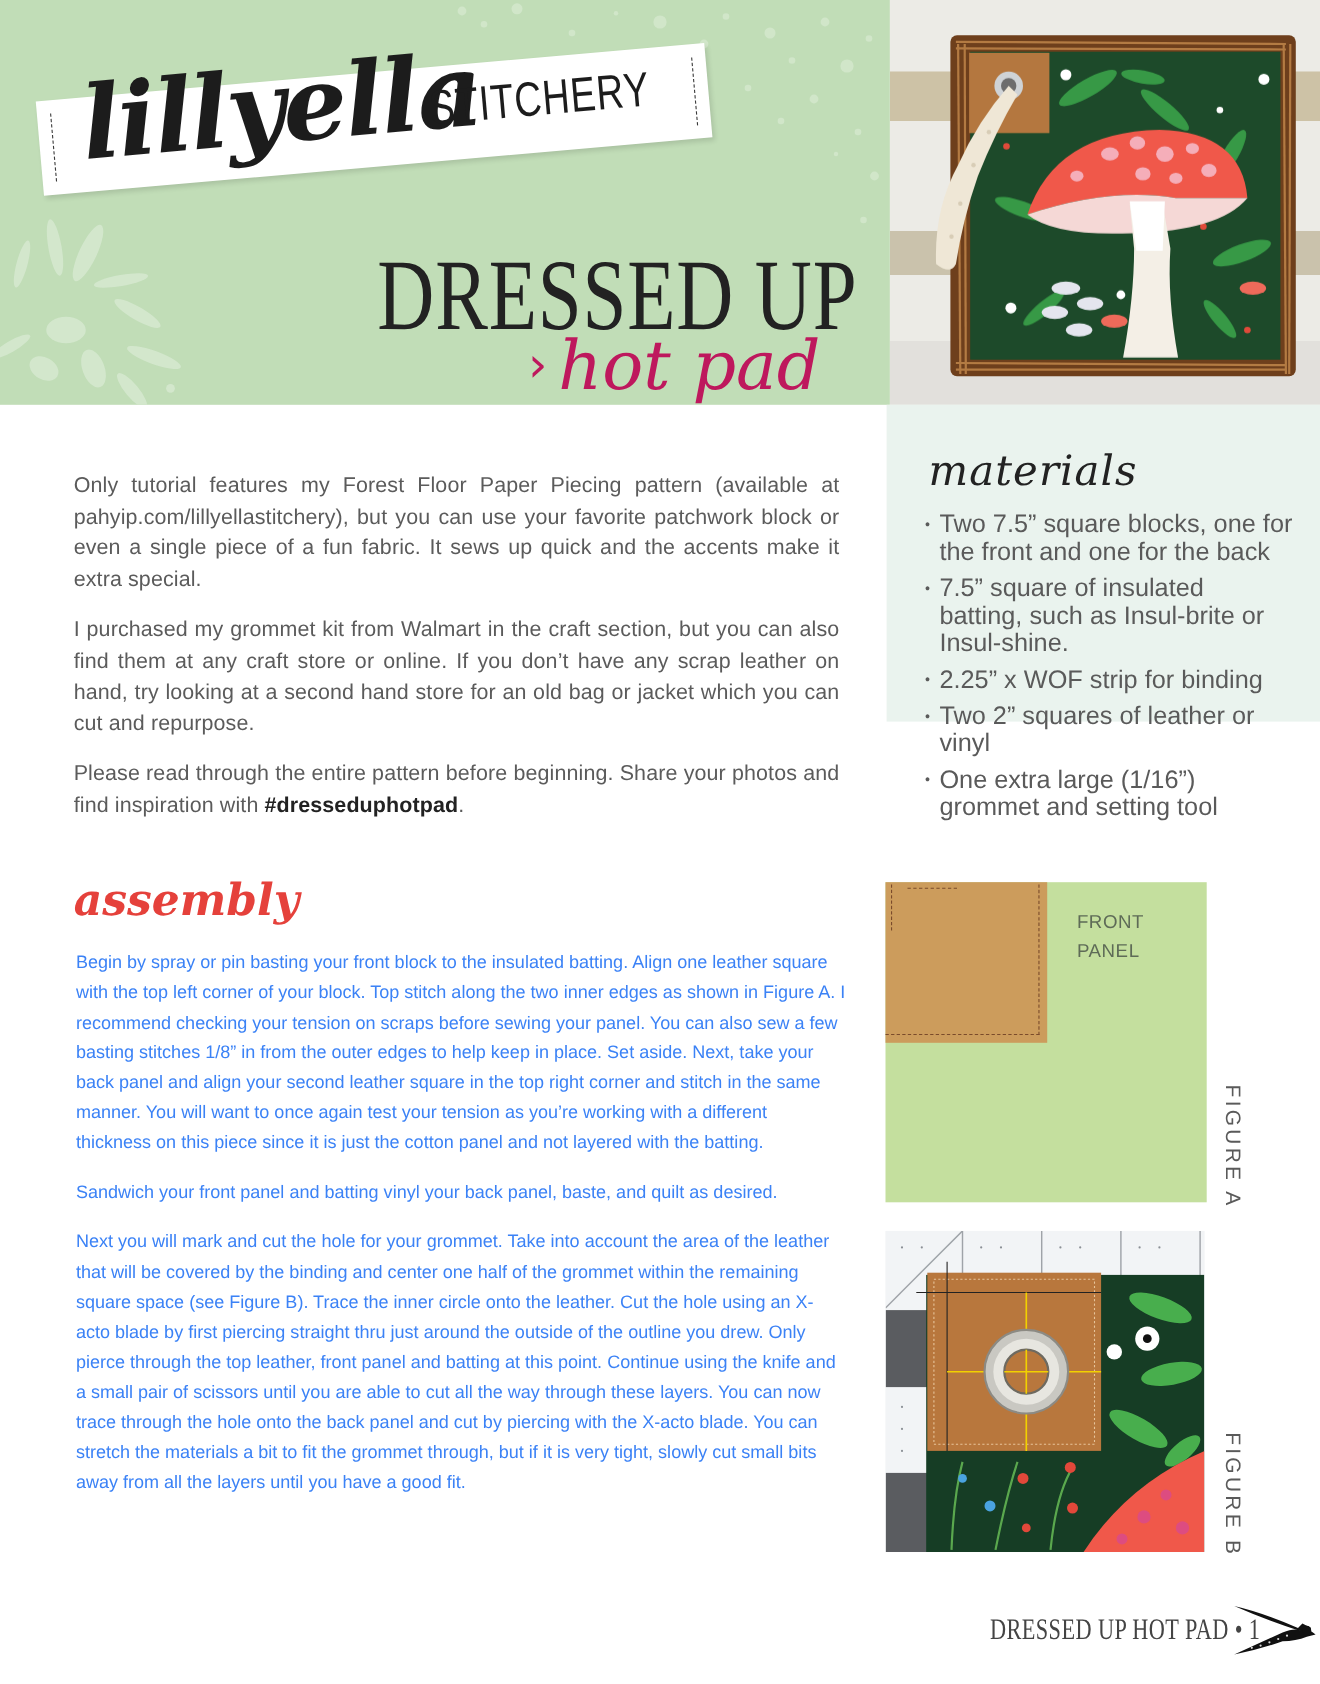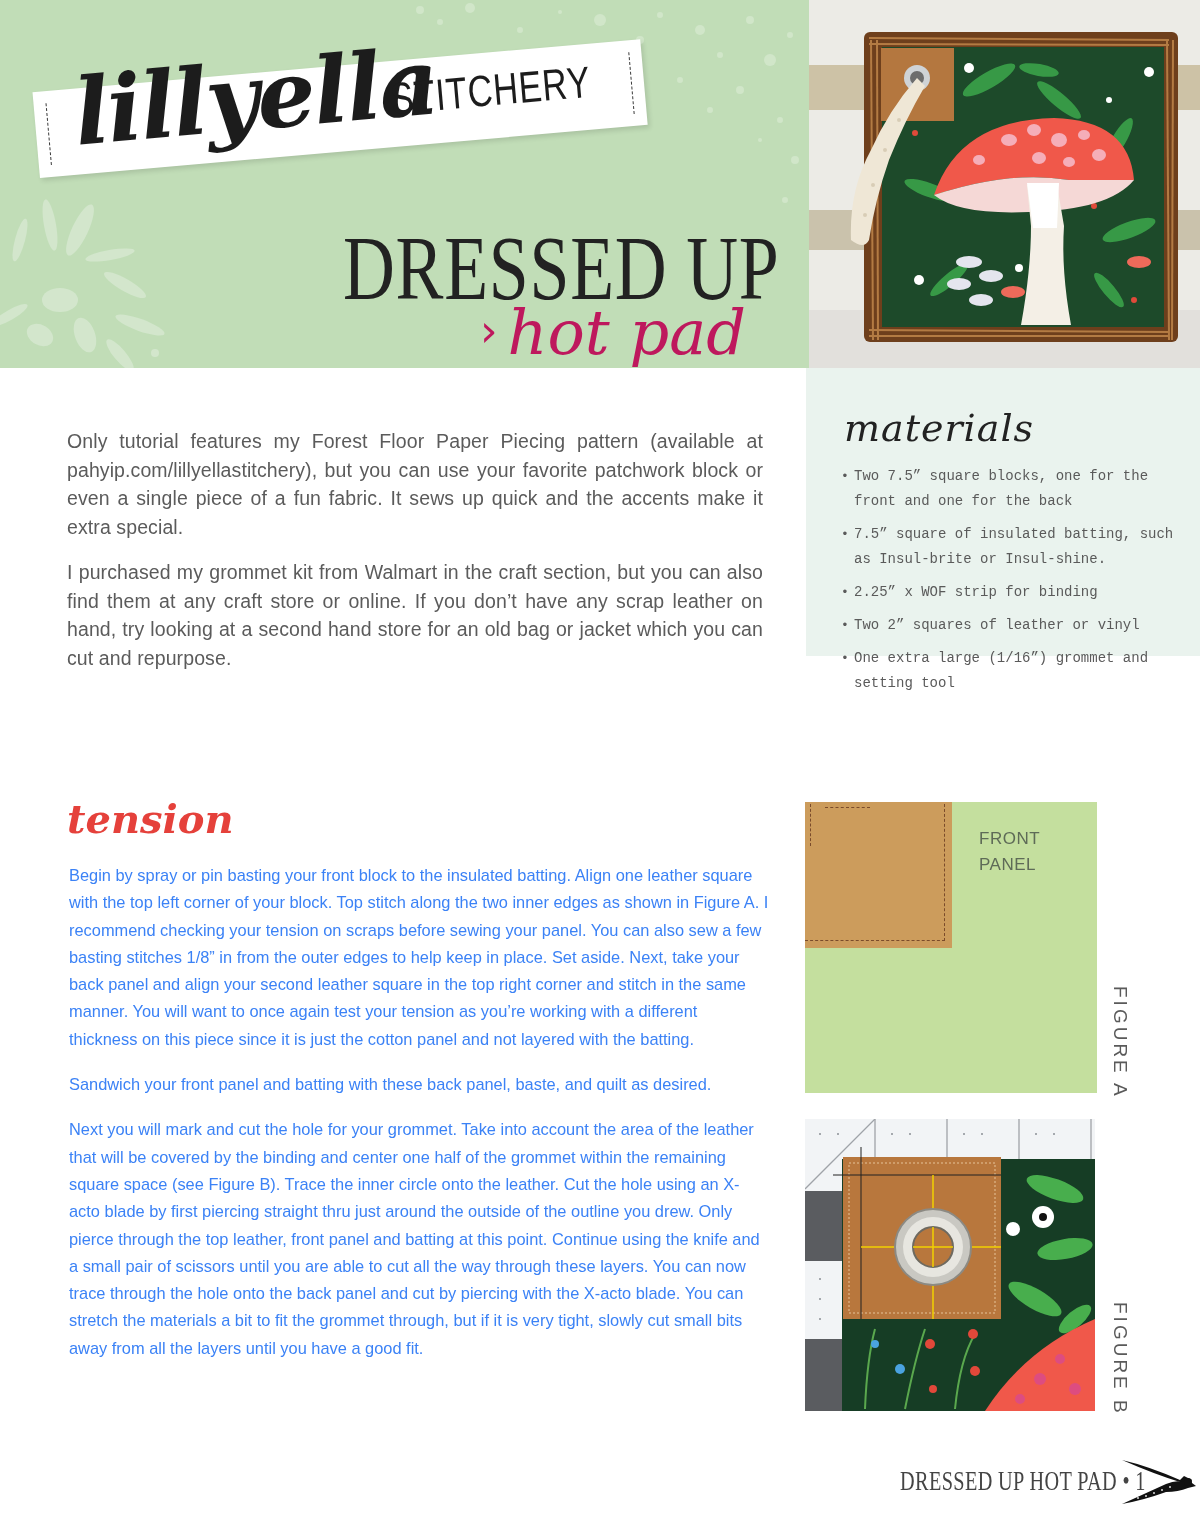--- a/index.html
+++ b/index.html
@@ -61,21 +61,21 @@
     background: #eaf3ee;
   }
   .materials h2 {
     position: absolute; left: 38px; top: 38px;
     font-family: "DejaVu Serif", serif; font-style: italic; font-weight: normal;
     font-size: 38px; color: #222; letter-spacing: 1px;
   }
   .materials ul { position: absolute; left: 40px; top: 96px; width: 330px; list-style: none; }
   .materials li {
     position: relative; padding-left: 8px; margin-bottom: 8px;
-    font-family: Liberation Mono, monospace; font-size: 14px; line-height: 25px; color: #5a5a5a;
+    font-family: Liberation Sans, sans-serif; font-size: 23px; line-height: 25px; color: #5a5a5a;
   }
   .materials li::before { content: "•"; position: absolute; left: -5px; top: 0; font-size: 13px; }
 
   
   .intro { position: absolute; left: 67px; top: 427px; width: 696px; }
   .intro p {
     font-family: "Liberation Sans", sans-serif; font-size: 19.5px; line-height: 28.5px;
     color: #5b5b5b; text-align: justify; margin-bottom: 17px; letter-spacing: 0.1px;
   }
   .intro .hashtag { color: #222; font-weight: bold; }
@@ -267,26 +267,27 @@
     <li>7.5” square of insulated batting, such as Insul-brite or Insul-shine.</li>
     <li>2.25” x WOF strip for binding</li>
     <li>Two 2” squares of leather or vinyl</li>
     <li>One extra large (1/16”) grommet and setting tool</li>
   </ul>
 </div>
 
 <div class="intro">
   <p>Only tutorial features my Forest Floor Paper Piecing pattern (available at pahyip.com/lillyellastitchery), but you can use your favorite patchwork block or even a single piece of a fun fabric. It sews up quick and the accents make it extra special.</p>
   <p>I purchased my grommet kit from Walmart in the craft section, but you can also find them at any craft store or online. If you don’t have any scrap leather on hand, try looking at a second hand store for an old bag or jacket which you can cut and repurpose.</p>
-</div>
-
-<h2 class="assembly-title">tension</h2>
+  <p><span>Please read through the entire pattern before beginning. Share your photos and find inspiration with </span><span class="hashtag">#dresseduphotpad</span><span>.</span></p>
+</div>
+
+<h2 class="assembly-title">assembly</h2>
 <div class="assembly">
   <p>Begin by spray or pin basting your front block to the insulated batting. Align one leather square with the top left corner of your block. Top stitch along the two inner edges as shown in Figure A. I recommend checking your tension on scraps before sewing your panel. You can also sew a few basting stitches 1/8” in from the outer edges to help keep in place. Set aside. Next, take your back panel and align your second leather square in the top right corner and stitch in the same manner. You will want to once again test your tension as you’re working with a different thickness on this piece since it is just the cotton panel and not layered with the batting.</p>
-  <p>Sandwich your front panel and batting with these back panel, baste, and quilt as desired.</p>
+  <p>Sandwich your front panel and batting vinyl your back panel, baste, and quilt as desired.</p>
   <p>Next you will mark and cut the hole for your grommet. Take into account the area of the leather that will be covered by the binding and center one half of the grommet within the remaining square space (see Figure B). Trace the inner circle onto the leather. Cut the hole using an X-acto blade by first piercing straight thru just around the outside of the outline you drew. Only pierce through the top leather, front panel and batting at this point. Continue using the knife and a small pair of scissors until you are able to cut all the way through these layers. You can now trace through the hole onto the back panel and cut by piercing with the X-acto blade. You can stretch the materials a bit to fit the grommet through, but if it is very tight, slowly cut small bits away from all the layers until you have a good fit.</p>
 </div>
 
 <div class="figA">
   <div class="leather"></div>
   <div class="stitch-v"></div>
   <div class="stitch-h"></div>
   <div class="stitch-small-v"></div>
   <div class="stitch-small-h"></div>
   <div class="label">

